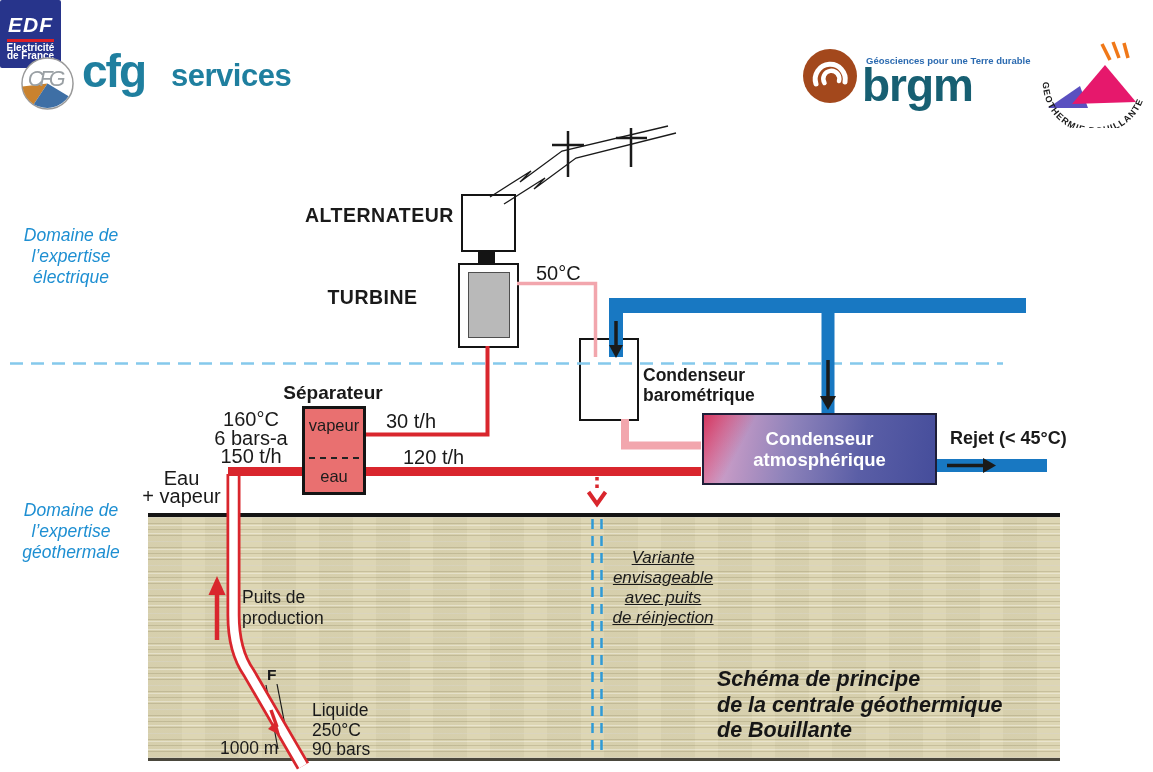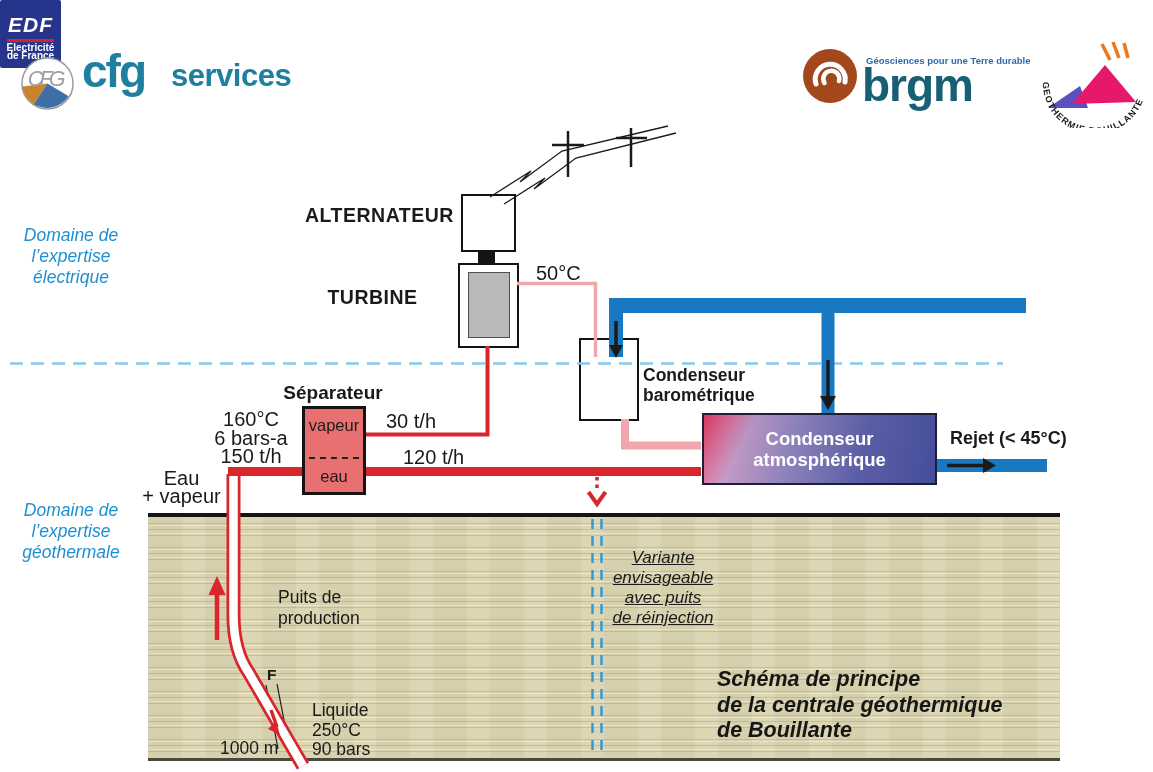--- a/index.html
+++ b/index.html
@@ -222,21 +222,21 @@
   <div class="lbl" style="left:386px;top:412px;">30 t/h</div>
   <div class="lbl" style="left:403px;top:448px;">120 t/h</div>
   <div class="lbl rgt pre" style="left:140px;top:469px;width:83px;line-height:18px;">Eau
 + vapeur</div>
 
   <div class="lbl bold pre" style="left:643px;top:366px;font-size:17.5px;line-height:19.5px;">Condenseur
 barométrique</div>
 
   <div class="lbl bold" style="left:950px;top:429px;font-size:18px;">Rejet (&lt; 45°C)</div>
 
-  <div class="lbl pre" style="left:242px;top:587px;font-size:17.5px;line-height:21px;margin-left:36px;">Puits de
+  <div class="lbl pre" style="left:242px;top:587px;font-size:17.5px;line-height:21px;">Puits de
 production</div>
   <div class="lbl bold" style="left:267px;top:665px;font-size:15.5px;">F</div>
   <div class="lbl" style="left:220px;top:739px;font-size:17.5px;">1000 m</div>
   <div class="lbl pre" style="left:312px;top:701px;font-size:17.5px;line-height:19.5px;">Liquide
 250°C
 90 bars</div>
 
   <div class="lbl ital ctr pre" style="left:598px;top:548px;width:130px;font-size:17px;line-height:20px;text-decoration:underline;">Variante
 envisageable
 avec puits

